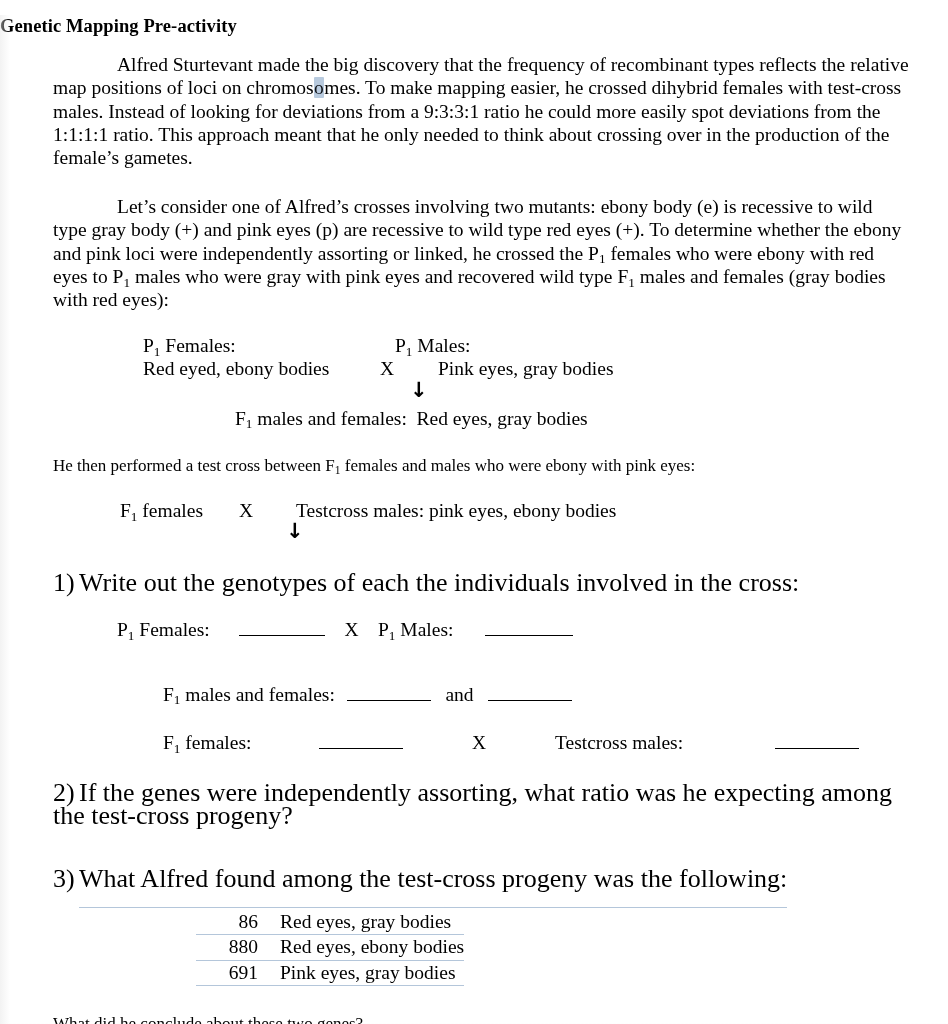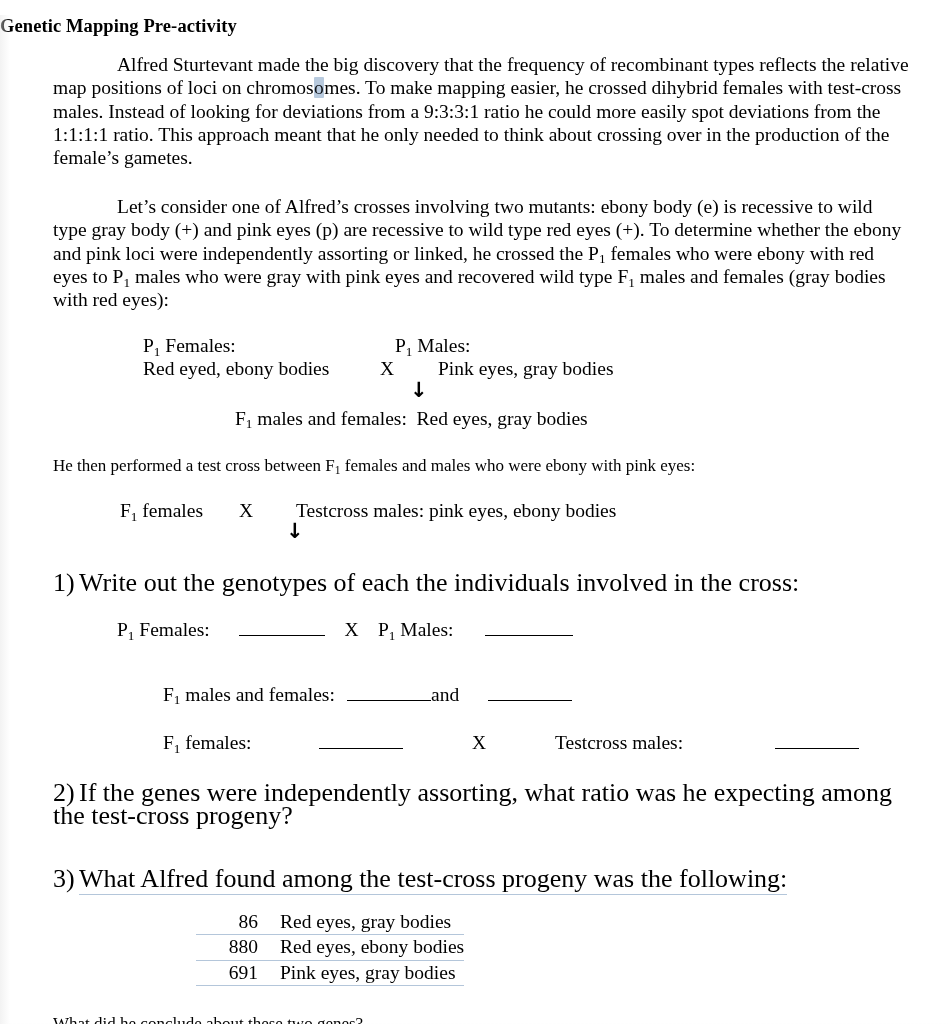--- a/index.html
+++ b/index.html
@@ -134,21 +134,21 @@
     vertical-align: baseline;
   }
 
   .blank-w1 { width: 86px; }
   .blank-w2 { width: 88px; }
   .blank-w3 { width: 84px; }
 
   
   .gram-underline {
     border-bottom: 1.4px solid #b4c6da;
-    padding-bottom: 1px;
+    padding-bottom: 14px;
   }
 
   
   .results {
     border-collapse: collapse;
     font-size: 19.5px;
     line-height: 23.2px;
     margin: 0;
   }
   .results td {
@@ -228,21 +228,21 @@
         <span style="width:122px; display:inline-block;"><span>P</span><sub>1</sub><span> Females:</span></span>
         <span class="blank-line blank-w1"></span>
         <span style="width:53px; display:inline-block; text-align:center;">X</span>
         <span style="width:107px; display:inline-block;"><span>P</span><sub>1</sub><span> Males:</span></span>
         <span class="blank-line blank-w2"></span>
       </div>
 
       <div class="cross-row" style="padding-left:110px; margin-top:40px;">
         <span style="width:184px; display:inline-block;"><span>F</span><sub>1</sub><span> males and females:</span></span>
         <span class="blank-line blank-w3"></span>
-        <span style="width:57px; display:inline-block; text-align:left;">and</span>
+        <span style="width:57px; display:inline-block; text-align:center;">and</span>
         <span class="blank-line blank-w3"></span>
       </div>
 
       <div class="cross-row" style="padding-left:110px; margin-top:24px;gap:44px;">
         <span style="width:112px; display:inline-block;"><span>F</span><sub>1</sub><span> females:</span></span>
         <span class="blank-line blank-w3"></span>
         <span style="width:64px; display:inline-block; text-align:center;">X</span>
         <span style="width:176px; display:inline-block;">Testcross males:</span>
         <span class="blank-line blank-w3"></span>
       </div>

